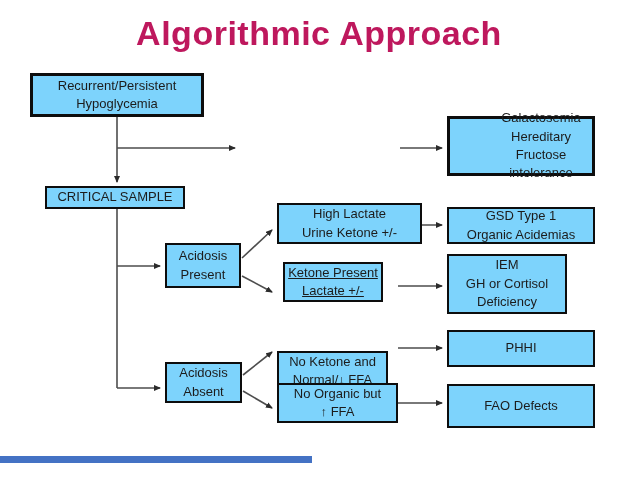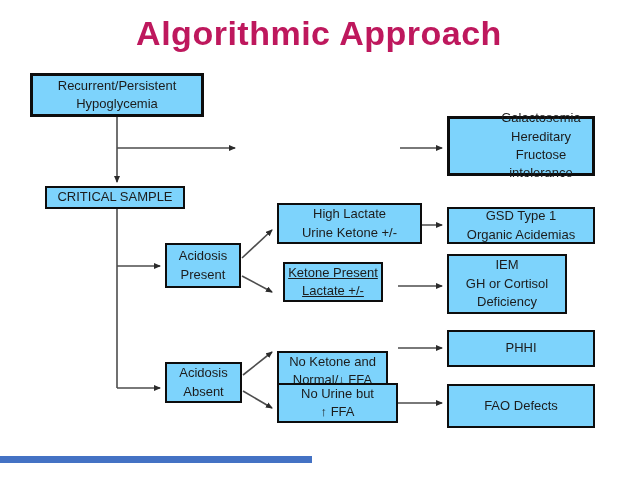--- a/index.html
+++ b/index.html
@@ -135,20 +135,20 @@
 Deficiency</div>
 
   <div class="node" id="n-acidosis-absent">Acidosis
 Absent</div>
 
   <div class="node" id="n-no-ketone-normal">No Ketone and
 Normal/↓ FFA</div>
 
   <div class="node" id="n-phhi">PHHI</div>
 
-  <div class="node" id="n-no-ketone-high">No Urine but
+  <div class="node" id="n-no-ketone-high">No Organic but
 ↑ FFA</div>
 
   <div class="node" id="n-fao">FAO Defects</div>
 
   <div class="accent-bar" style="background: rgb(68, 114, 196);"></div>
 
 </div>
 
 </body></html>

